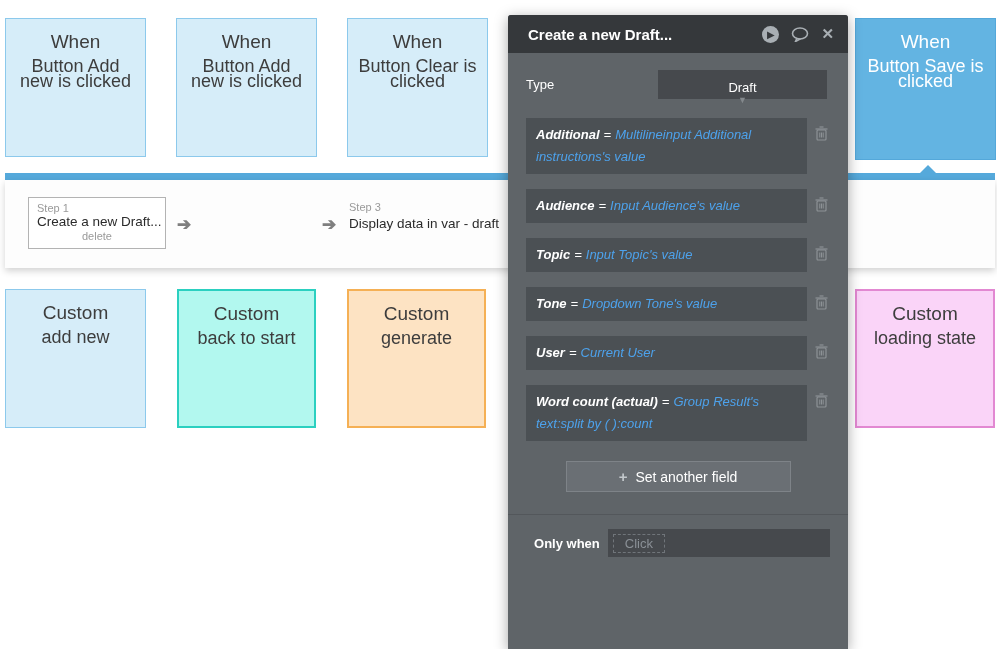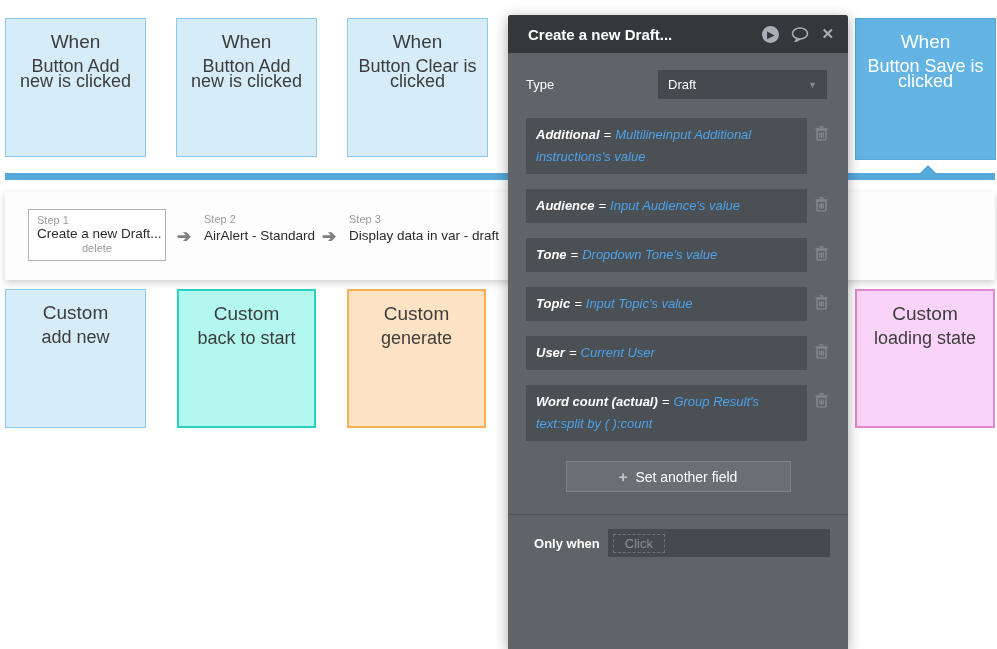--- a/index.html
+++ b/index.html
@@ -17,21 +17,21 @@
   .card-selected .card-title, .card-selected .card-sub { color:#ffffff; }
   .card-teal   { background:#b2f8ef; border:2px solid #2bd0c0; }
   .card-orange { background:#fde3c3; border:2px solid #f5b055; }
   .card-pink   { background:#fad4f8; border:2px solid #e288d2; }
 
   
   .wf-strip { position:absolute; left:5px; top:173px; width:990px; height:7px; background:#55a9db; }
   .wf-caret { position:absolute; left:919px; top:165px; width:0; height:0;
               border-left:9px solid transparent; border-right:9px solid transparent;
               border-bottom:9px solid #55a9db; }
-  .steps-panel { position:absolute; left:5px; top:192px; width:990px; height:88px;
+  .steps-panel { position:absolute; left:5px; top:180px; width:990px; height:88px;
                  background:#fdfdfd; box-shadow:0 3px 7px rgba(0,0,0,0.18); }
   .step-box { position:absolute; left:23px; top:17px; width:138px; height:52px;
               background:#ffffff; border:1px solid #b3b3b3; padding:4px 8px 2px 8px; }
   .step-label { font-size:11px; color:#9a9a9a; }
   .step-name  { font-size:13.5px; color:#2b2b2b; white-space:nowrap; }
   .step-delete { font-size:11px; color:#9a9a9a; text-align:center; margin-top:1px; cursor:pointer; }
   .step-plain { position:absolute; top:21px; }
   .step-plain .step-name { margin-top:3px; }
   .step-arrow { position:absolute; top:34px; font-size:17px; font-weight:bold; color:#7f7f7f; }
 
@@ -46,21 +46,21 @@
   .icon-run { width:17px; height:17px; background:#a9afb4; border-radius:50%;
               color:#35383b; font-size:10px; line-height:17px; text-align:center;
               cursor:pointer; }
   .icon-comment { cursor:pointer; display:flex; }
   .icon-close { color:#a9afb4; font-size:15px; font-weight:bold; cursor:pointer; }
 
   .prop-body { padding:0 18px; position:relative; }
   .type-row { display:flex; align-items:center; margin-top:17px; height:29px; }
   .type-label { color:#ffffff; font-size:13px; width:132px; }
   .type-select { width:169px; height:29px; background:#46494d; display:flex; align-items:center;
-                 padding:4px 10px; cursor:pointer; }
+                 padding:10px 10px; cursor:pointer;flex-direction:column; }
   .type-value { color:#ffffff; font-size:13px; flex:1; }
   .type-chevron { color:#84898d; font-size:9px; }
 
   .fields { margin-top:19px; }
   .field-row { position:relative; margin-bottom:15px; padding-right:23px; }
   .field-box { background:#4b5054; padding:6px 10px; min-height:30px;
                font-size:13px; line-height:22px; cursor:pointer;font-style:italic; }
   .field-name { color:#ffffff; font-weight:bold; }
   .field-eq { color:#ffffff; padding:0 4px; }
   .field-value { color:#4da2ec; }
@@ -106,24 +106,20 @@
   <div class="wf-caret"></div>
   <div class="wf-strip"></div>
 
   <div class="steps-panel">
     <div class="step-box">
       <div class="step-label">Step 1</div>
       <div class="step-name">Create a new Draft...</div>
       <div class="step-delete">delete</div>
     </div>
     <span class="step-arrow" style="left:172px;">➔</span>
-    <div class="step-plain" style="left:199px;">
-      <div class="step-label">Step 2</div>
-      <div class="step-name">AirAlert - Standard</div>
-    </div>
     <span class="step-arrow" style="left:317px;">➔</span>
     <div class="step-plain" style="left:344px;">
       <div class="step-label">Step 3</div>
       <div class="step-name">Display data in var - draft</div>
     </div>
   </div>
 
   <div class="card card-blue" style="left:5px; top:289px;">
     <div class="card-title">Custom</div>
     <div class="card-sub">add new</div>
@@ -191,35 +187,35 @@
               <line x1="4.5" y1="1" x2="8.5" y2="1" stroke="#8d9296" stroke-width="1.2"></line>
               <line x1="4.8" y1="6.5" x2="4.8" y2="11.5" stroke="#8d9296" stroke-width="1"></line>
               <line x1="6.5" y1="6.5" x2="6.5" y2="11.5" stroke="#8d9296" stroke-width="1"></line>
               <line x1="8.2" y1="6.5" x2="8.2" y2="11.5" stroke="#8d9296" stroke-width="1"></line>
             </svg>
           </span>
       </div>
 
 
       <div class="field-row">
+        <div class="field-box"><span class="field-name">Topic</span><span class="field-eq">=</span><span class="field-value">Input Topic's value</span></div>
+        <span class="trash">
+            <svg width="13" height="15" viewBox="0 0 13 15">
+              <rect x="2" y="4" width="9" height="10" rx="1" fill="none" stroke="#8d9296" stroke-width="1.2"></rect>
+              <line x1="0.5" y1="3" x2="12.5" y2="3" stroke="#8d9296" stroke-width="1.2"></line>
+              <line x1="4.5" y1="1" x2="8.5" y2="1" stroke="#8d9296" stroke-width="1.2"></line>
+              <line x1="4.8" y1="6.5" x2="4.8" y2="11.5" stroke="#8d9296" stroke-width="1"></line>
+              <line x1="6.5" y1="6.5" x2="6.5" y2="11.5" stroke="#8d9296" stroke-width="1"></line>
+              <line x1="8.2" y1="6.5" x2="8.2" y2="11.5" stroke="#8d9296" stroke-width="1"></line>
+            </svg>
+          </span>
+      </div>
+
+      <div class="field-row">
         <div class="field-box"><span class="field-name">Tone</span><span class="field-eq">=</span><span class="field-value">Dropdown Tone's value</span></div>
-        <span class="trash">
-            <svg width="13" height="15" viewBox="0 0 13 15">
-              <rect x="2" y="4" width="9" height="10" rx="1" fill="none" stroke="#8d9296" stroke-width="1.2"></rect>
-              <line x1="0.5" y1="3" x2="12.5" y2="3" stroke="#8d9296" stroke-width="1.2"></line>
-              <line x1="4.5" y1="1" x2="8.5" y2="1" stroke="#8d9296" stroke-width="1.2"></line>
-              <line x1="4.8" y1="6.5" x2="4.8" y2="11.5" stroke="#8d9296" stroke-width="1"></line>
-              <line x1="6.5" y1="6.5" x2="6.5" y2="11.5" stroke="#8d9296" stroke-width="1"></line>
-              <line x1="8.2" y1="6.5" x2="8.2" y2="11.5" stroke="#8d9296" stroke-width="1"></line>
-            </svg>
-          </span>
-      </div>
-
-      <div class="field-row">
-        <div class="field-box"><span class="field-name">Topic</span><span class="field-eq">=</span><span class="field-value">Input Topic's value</span></div>
         <span class="trash">
             <svg width="13" height="15" viewBox="0 0 13 15">
               <rect x="2" y="4" width="9" height="10" rx="1" fill="none" stroke="#8d9296" stroke-width="1.2"></rect>
               <line x1="0.5" y1="3" x2="12.5" y2="3" stroke="#8d9296" stroke-width="1.2"></line>
               <line x1="4.5" y1="1" x2="8.5" y2="1" stroke="#8d9296" stroke-width="1.2"></line>
               <line x1="4.8" y1="6.5" x2="4.8" y2="11.5" stroke="#8d9296" stroke-width="1"></line>
               <line x1="6.5" y1="6.5" x2="6.5" y2="11.5" stroke="#8d9296" stroke-width="1"></line>
               <line x1="8.2" y1="6.5" x2="8.2" y2="11.5" stroke="#8d9296" stroke-width="1"></line>
             </svg>
           </span>

